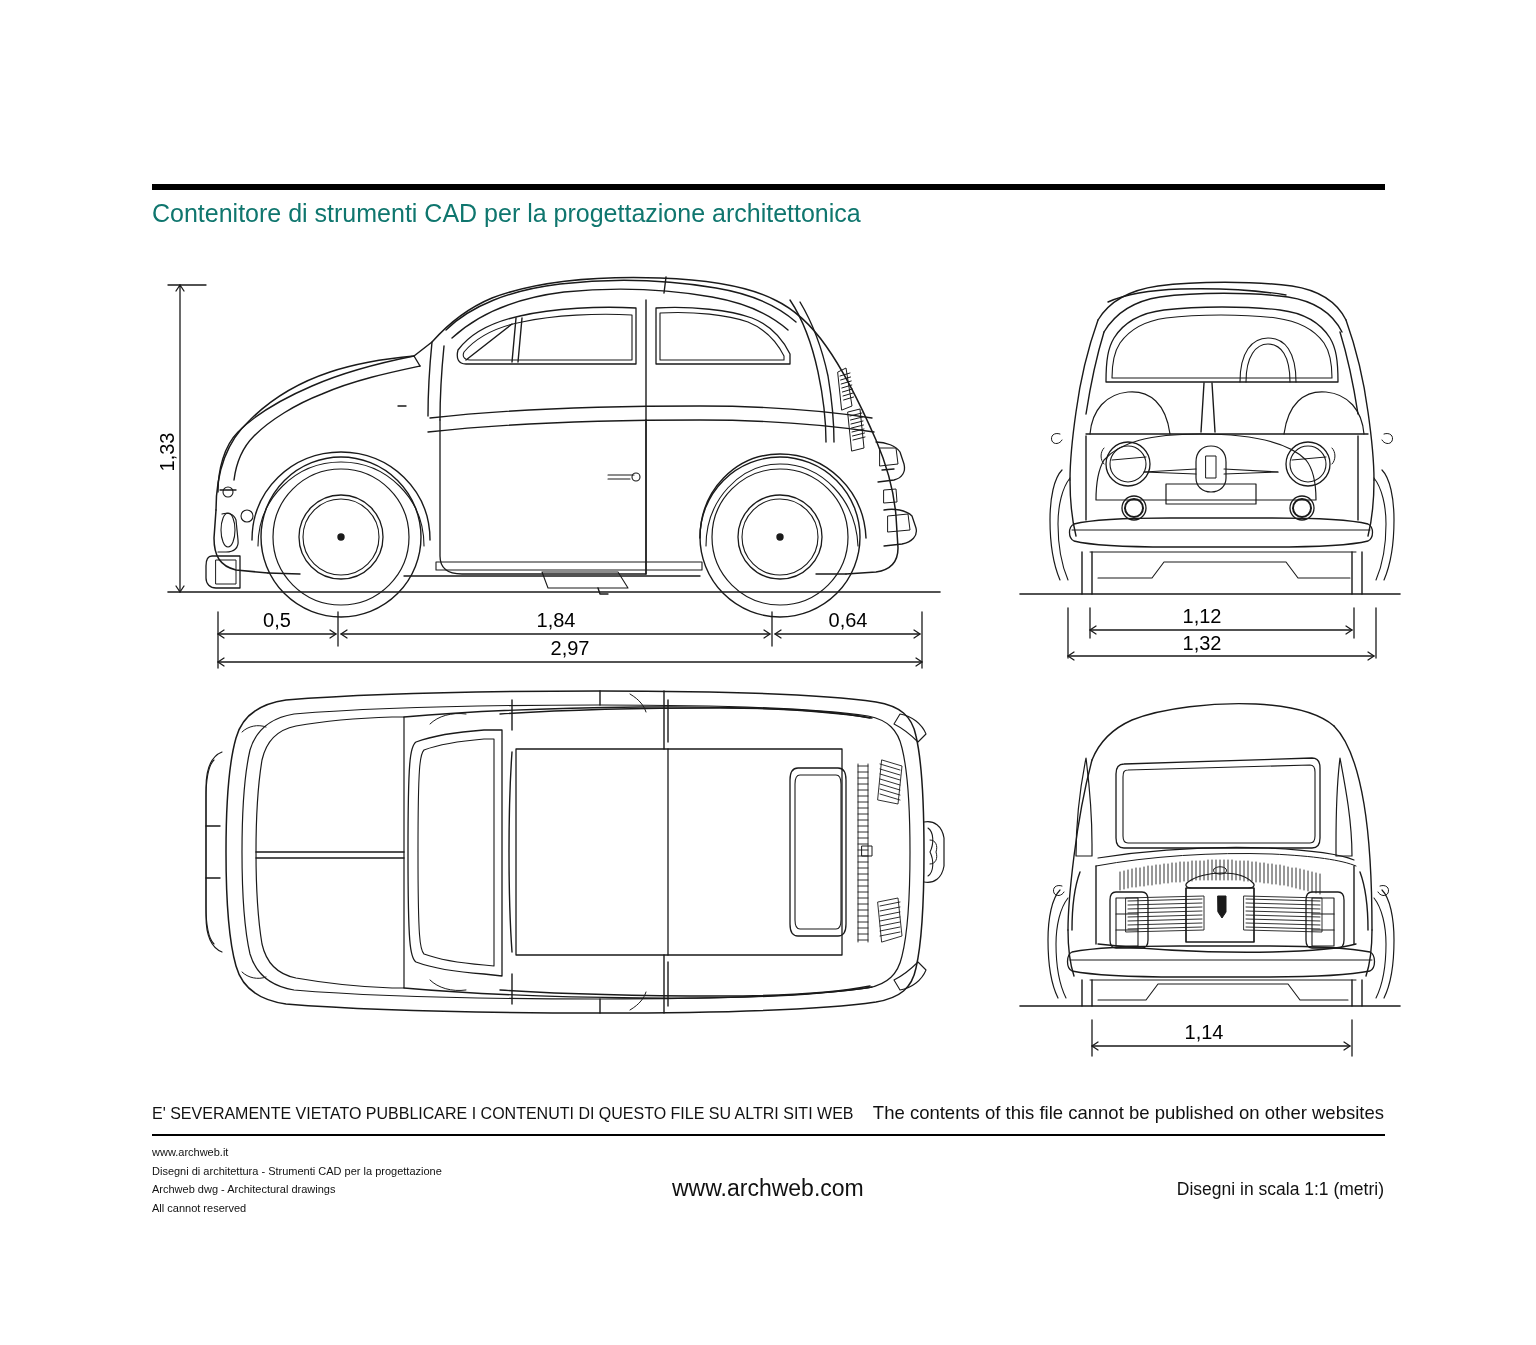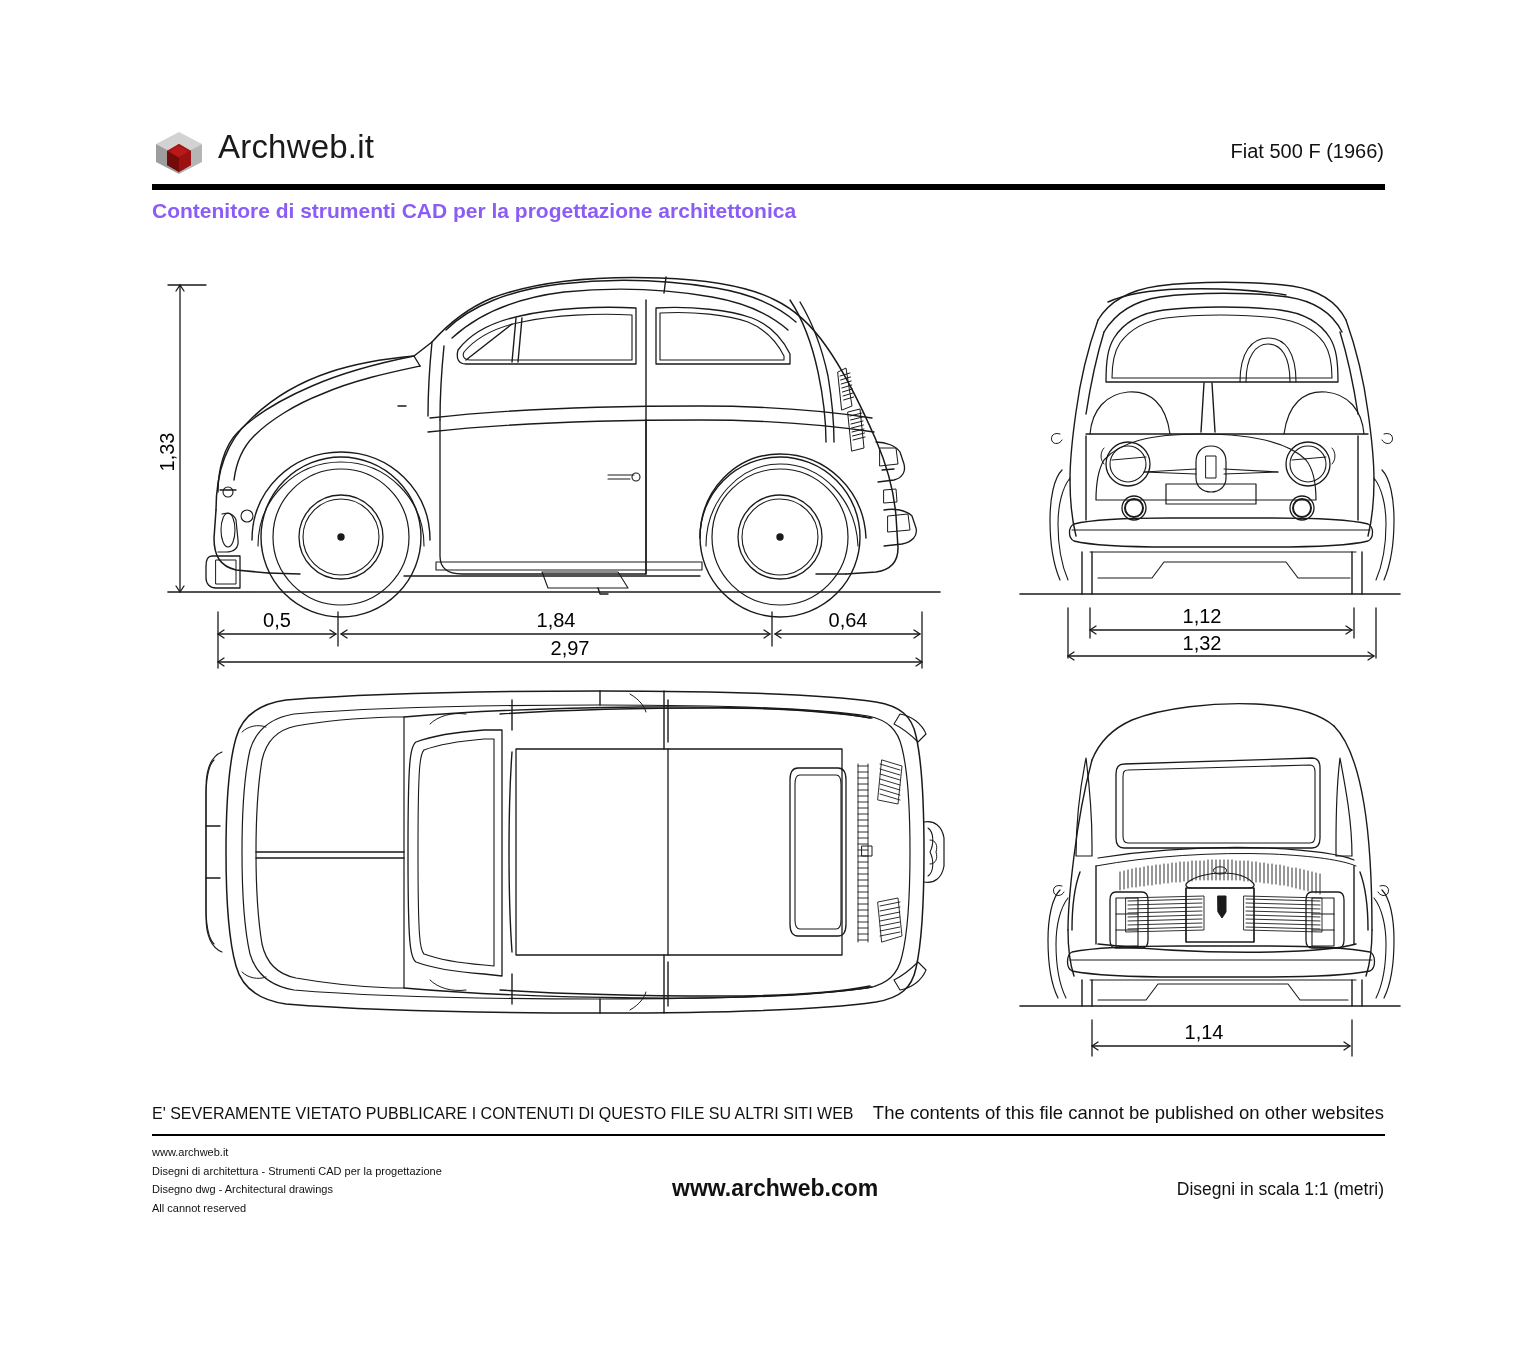--- a/index.html
+++ b/index.html
@@ -47,24 +47,23 @@
   }
   #header-rule {
     position: absolute;
     left: 152px; top: 184px;
     width: 1233px; height: 6px;
     background: #000;
   }
   #subtitle {
     position: absolute;
     left: 152px; top: 199px;
-    font-size: 21px;
-    color: #8b5cf6;
-    white-space: nowrap;
-    font-weight: bold;
+    font-size: 25px;
+    color: #0f766e;
+    white-space: nowrap;
   }
 
   
   #drawing {
     position: absolute;
     left: 0; top: 0;
     width: 1536px; height: 1345px;
     pointer-events: none;
   }
   #drawing svg { display: block; }
@@ -100,59 +99,40 @@
     line-height: 18.5px;
     color: #111;
     white-space: nowrap;
   }
   #footer-center {
     position: absolute;
     left: 672px; top: 1175px;
     font-size: 23px;
     color: #111;
     white-space: nowrap;
-    font-weight: bold;
   }
   #footer-right {
     position: absolute;
     right: 152px; top: 1179px;
     font-size: 17.5px;
     color: #111;
     white-space: nowrap;
   }
 
   .dim-text {
     font-family: "Liberation Sans", sans-serif;
     font-size: 20px;
     fill: #000;
   }
 </style>
 </head>
 <body>
 
 <div id="sheet">
 
-  <div id="header">
-    <div id="logo-wrap">
-      <svg width="54" height="52" viewBox="0 0 54 52">
-
-        <polygon points="27,2 50,14 27,26 4,14" fill="#d2d2d2"></polygon>
-        <polygon points="4,14 27,26 27,44 4,32" fill="#9d9d9d"></polygon>
-        <polygon points="50,14 27,26 27,44 50,32" fill="#b5b5b5"></polygon>
-
-        <polygon points="27,14 39,21 39,35 27,42 15,35 15,21" fill="#8c0f0f"></polygon>
-        <polygon points="27,14 39,21 27,28 15,21" fill="#a81515"></polygon>
-        <polygon points="15,21 27,28 27,42 15,35" fill="#740b0b"></polygon>
-        <polygon points="39,21 27,28 27,42 39,35" fill="#9c1111"></polygon>
-        <polygon points="27,16 36,21.5 27,27 18,21.5" fill="#c01c1c" opacity="0.65"></polygon>
-      </svg>
-    </div>
-    <div id="brand-title">Archweb.it</div>
-    <div id="model-title">Fiat 500 F (1966)</div>
-  </div>
   <div id="header-rule"></div>
   <div id="subtitle">Contenitore di strumenti CAD per la progettazione architettonica</div>
 
   <div id="drawing">
     <svg width="1536" height="1345" viewBox="0 0 1536 1345" fill="none" stroke="#1a1a1a" stroke-width="1.4" stroke-linejoin="round" stroke-linecap="round">
 
       <g>
 
         <path d="M168 592 L940 592" stroke-width="1.6"></path>
 
@@ -626,20 +606,20 @@
     </svg>
   </div>
 
   <div id="footer-warn-left">E' SEVERAMENTE VIETATO PUBBLICARE I CONTENUTI DI QUESTO FILE SU ALTRI SITI WEB</div>
   <div id="footer-warn-right">The contents of this file cannot be published on other websites</div>
   <div id="footer-rule"></div>
 
   <div id="footer-left-block">
     <div>www.archweb.it</div>
     <div>Disegni di architettura - Strumenti CAD  per la progettazione</div>
-    <div>Disegno dwg - Architectural drawings</div>
+    <div>Archweb dwg - Architectural drawings</div>
     <div>All cannot reserved</div>
   </div>
 
   <div id="footer-center">www.archweb.com</div>
   <div id="footer-right">Disegni in scala 1:1 (metri)</div>
 
 </div>
 
 </body></html>

